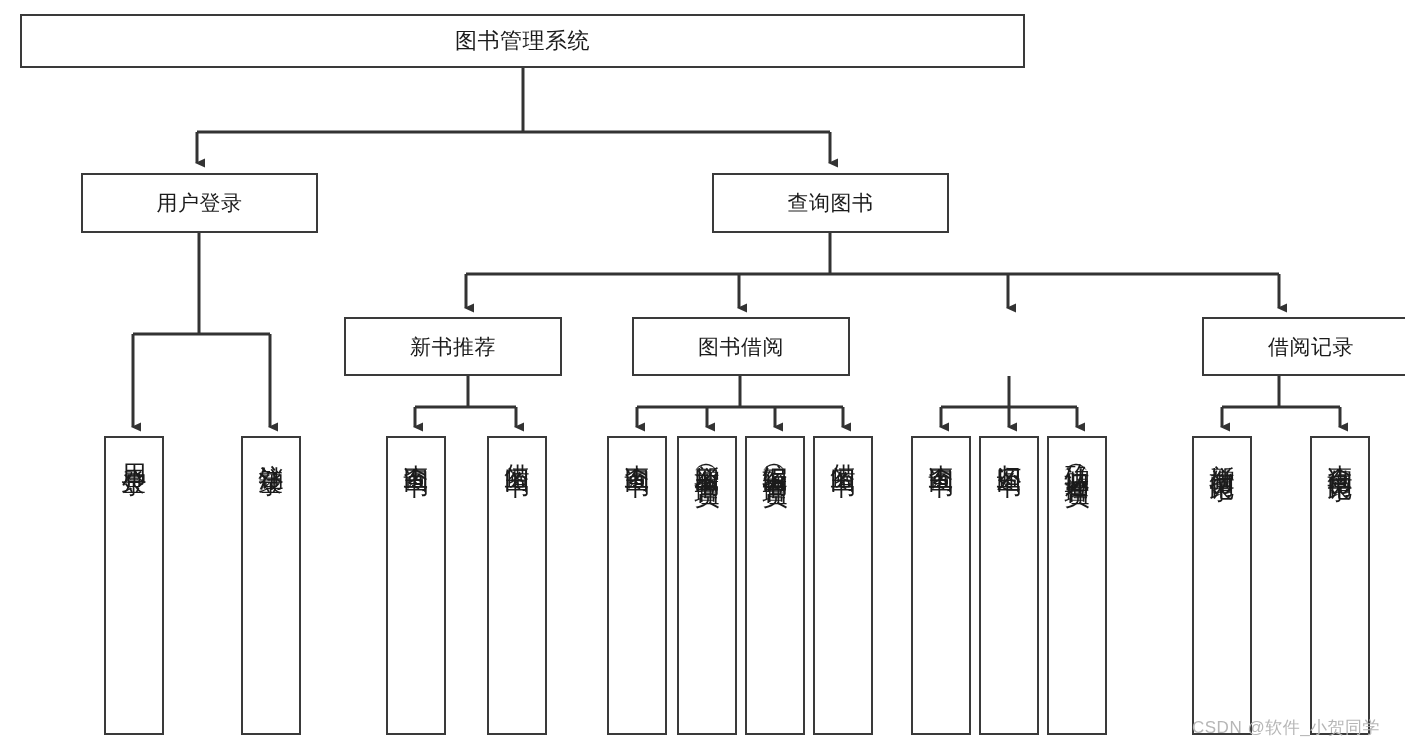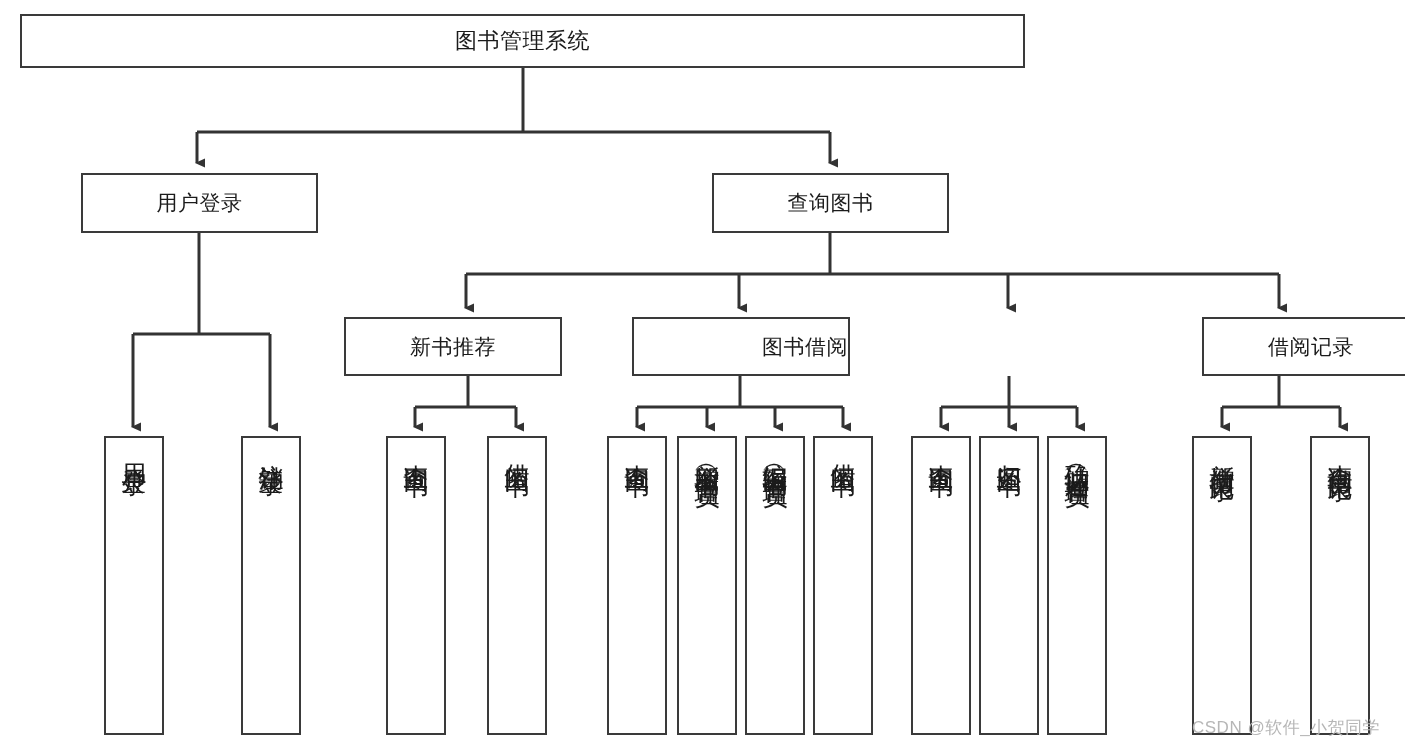--- a/index.html
+++ b/index.html
@@ -134,21 +134,21 @@
   <div class="node h" style="left:81px; top:173px; width:237px; height:60px;">
     <span class="lbl">用户登录</span>
   </div>
   <div class="node h" style="left:712px; top:173px; width:237px; height:60px;">
     <span class="lbl">查询图书</span>
   </div>
 
   <div class="node h" style="left:344px; top:317px; width:218px; height:59px;">
     <span class="lbl">新书推荐</span>
   </div>
-  <div class="node h" style="left:632px; top:317px; width:218px; height:59px;justify-content:flex-end;">
+  <div class="node h" style="left:632px; top:317px; width:218px; height:59px;">
     <span class="lbl">图书借阅</span>
   </div>
   <div class="node h" style="left:1202px; top:317px; width:218px; height:59px;">
     <span class="lbl">借阅记录</span>
   </div>
 
   <div class="node v" style="left:104px; top:436px; width:60px; height:299px;">
     <span class="lbl">用户登录</span>
   </div>
   <div class="node v" style="left:241px; top:436px; width:60px; height:299px;">

